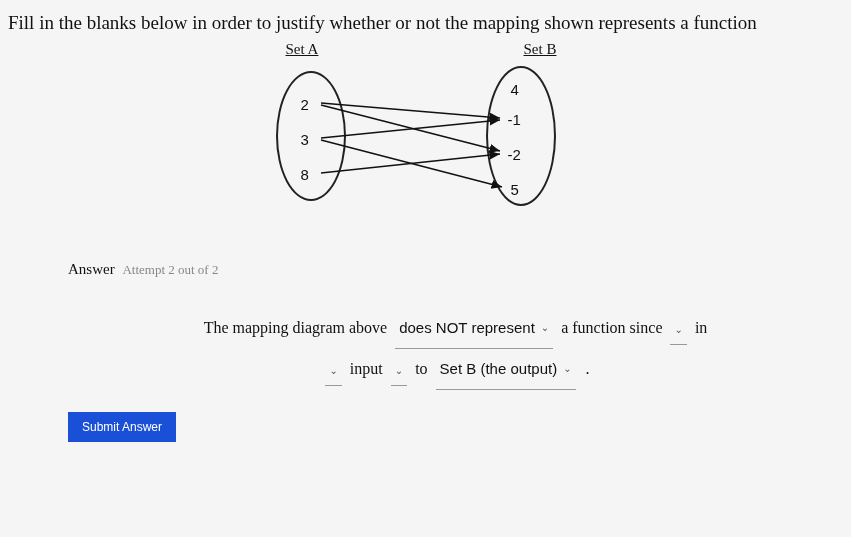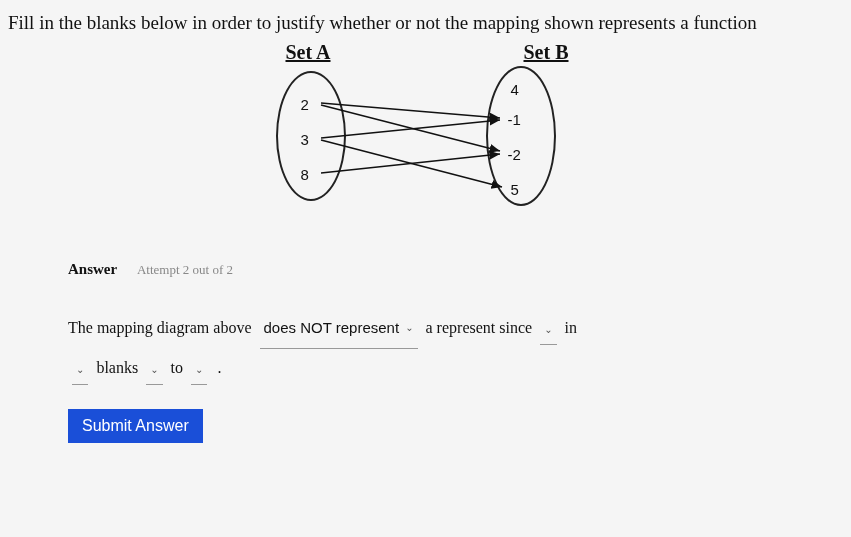--- a/index.html
+++ b/index.html
@@ -23,23 +23,23 @@
       justify-content: center;
       margin-bottom: 40px;
     }
     .diagram {
       position: relative;
       width: 340px;
       height: 180px;
     }
     .set-label {
       position: absolute;
-      font-weight: bold;
+      font-weight: normal;
       text-decoration: underline;
-      font-size: 20px;
+      font-size: 15px;
     }
     .oval {
       position: absolute;
       border: 2px solid #222;
       border-radius: 50%;
     }
     .oval-a { left: 20px; top: 30px; width: 70px; height: 130px; }
     .oval-b { left: 230px; top: 25px; width: 70px; height: 140px; }
     .num {
       position: absolute;
@@ -47,26 +47,27 @@
       font-family: Arial, sans-serif;
       font-weight: 500;
     }
     svg.arrows { position: absolute; left: 0; top: 0; width: 340px; height: 180px; }
     .answer-section { margin-top: 20px; padding-left: 60px; }
     .answer-header {
       font-family: Georgia, serif;
       font-size: 15px;
       margin-bottom: 30px;
     }
-    .answer-header .label { font-weight: bold; }
-    .answer-header .attempt { color: #888; font-size: 13px; margin-left: 16px; }
+    .answer-header .label { font-weight: normal; }
+    .answer-header .attempt { color: #888; font-size: 13px; margin-left: 4px; }
     .sentence {
       font-family: Georgia, serif;
       font-size: 16px;
       line-height: 2.4;
+      text-align: center;
     }
     .dropdown {
       display: inline-flex;
       align-items: center;
       border-bottom: 1px solid #999;
       padding: 2px 4px;
       margin: 0 4px;
       gap: 6px;
       cursor: pointer;
       font-family: Arial, sans-serif;
@@ -75,21 +76,21 @@
     .chev {
       font-size: 10px;
       color: #555;
     }
     .punct { margin-left: 2px; }
     .submit-btn {
       display: inline-block;
       background: #1a4fd8;
       color: #fff;
       font-family: Arial, sans-serif;
-      font-size: 16px;
+      font-size: 12px;
       padding: 8px 14px;
       margin-top: 22px;
       border: none;
       cursor: pointer;
     }
   </style>
 </head>
 <body>
 
 <div class="question">Fill in the blanks below in order to justify whether or not the mapping shown represents a function</div>
@@ -131,34 +132,35 @@
     <span class="label">Answer</span>
     <span class="attempt">Attempt 2 out of 2</span>
   </div>
 
   <div class="sentence">
     <span>The mapping diagram above</span>
     <span class="dropdown">
       <span>does NOT represent</span>
       <span class="chev">⌄</span>
     </span>
-    <span>a represent since</span>
+    <span>a function since</span>
     <span class="dropdown">
       <span class="chev">⌄</span>
     </span>
     <span>in</span>
     <br>
     <span class="dropdown">
       <span class="chev">⌄</span>
     </span>
-    <span>blanks</span>
+    <span>input</span>
     <span class="dropdown">
       <span class="chev">⌄</span>
     </span>
     <span>to</span>
     <span class="dropdown">
+      <span>Set B (the output)</span>
       <span class="chev">⌄</span>
     </span>
     <span class="punct">.</span>
   </div>
 
   <button class="submit-btn">Submit Answer</button>
 </div>
 
 </body></html>

